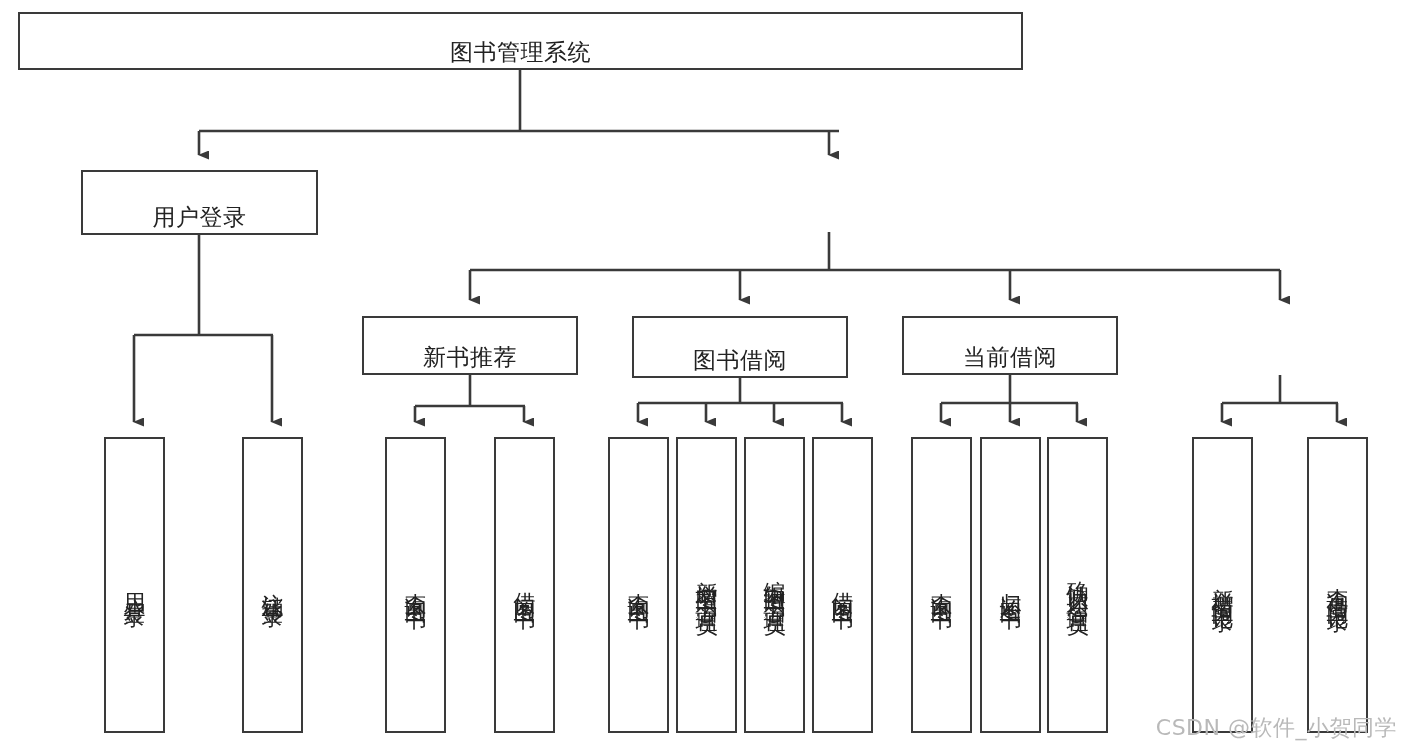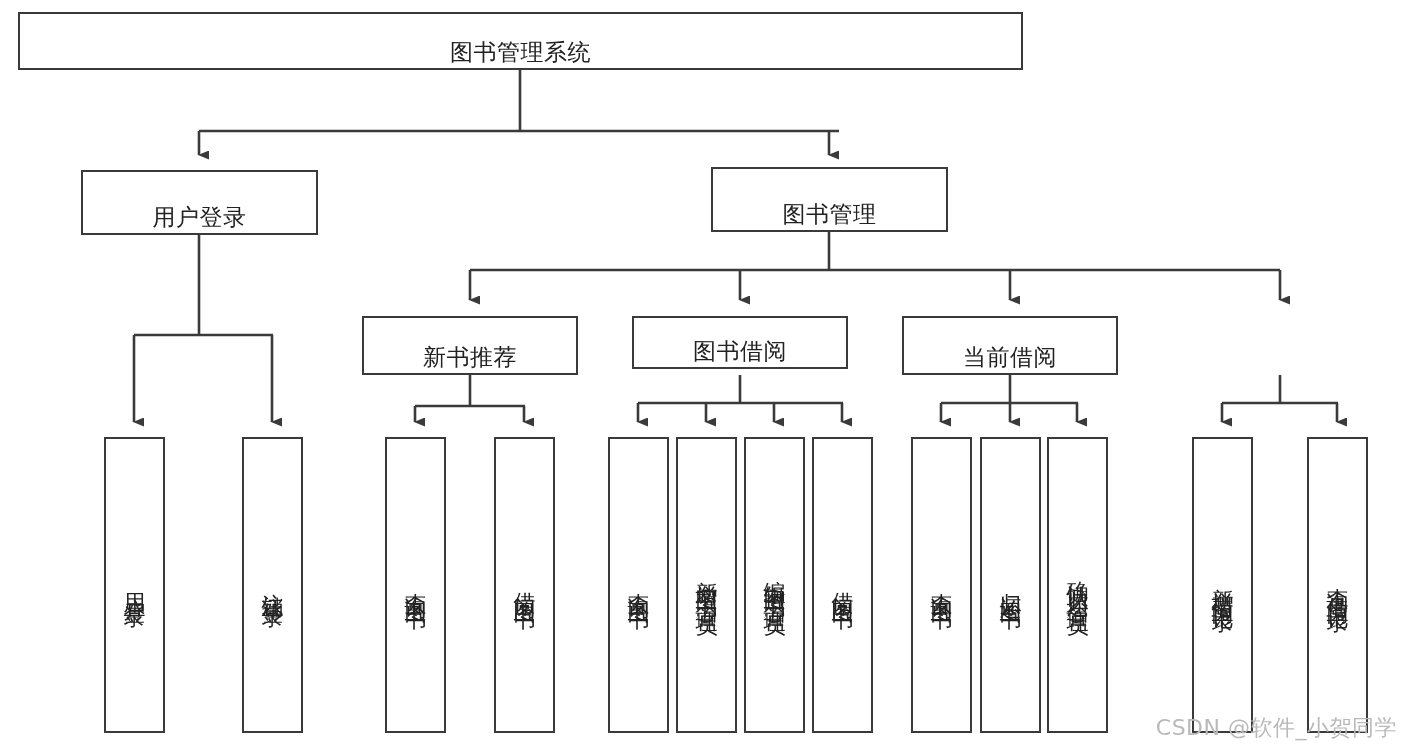--- a/index.html
+++ b/index.html
@@ -128,28 +128,25 @@
     </g>
   </svg>
 
   <div class="node h" style="left:18px; top:12px; width:1005px; height:58px;">
     <span class="htext">图书管理系统</span>
   </div>
 
   <div class="node h" style="left:81px; top:170px; width:237px; height:65px;">
     <span class="htext">用户登录</span>
   </div>
-  <div class="node h" style="left:711px; top:167px; width:237px; height:65px;">
-    <span class="htext">图书管理</span>
-  </div>
 
   <div class="node h" style="left:362px; top:316px; width:216px; height:59px;">
     <span class="htext">新书推荐</span>
   </div>
-  <div class="node h" style="left:632px; top:316px; width:216px; height:53px;">
+  <div class="node h" style="left:632px; top:316px; width:216px; height:62px;">
     <span class="htext">图书借阅</span>
   </div>
   <div class="node h" style="left:902px; top:316px; width:216px; height:59px;">
     <span class="htext">当前借阅</span>
   </div>
 
   <div class="node v" style="left:104px; top:437px; width:61px; height:296px;">
     <span class="vtext">用户登录</span>
   </div>
   <div class="node v" style="left:242px; top:437px; width:61px; height:296px;">

